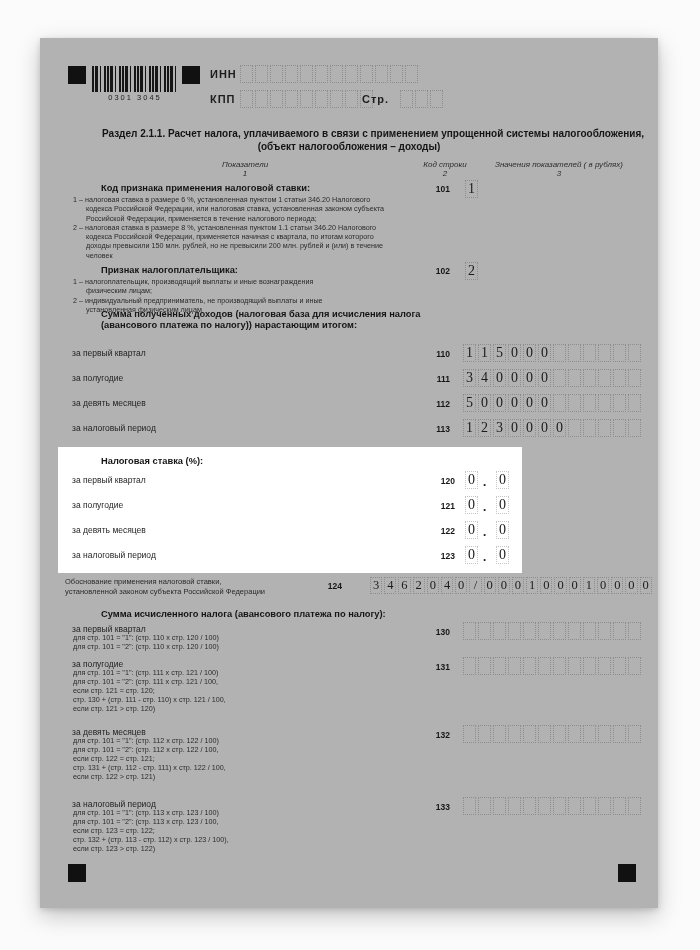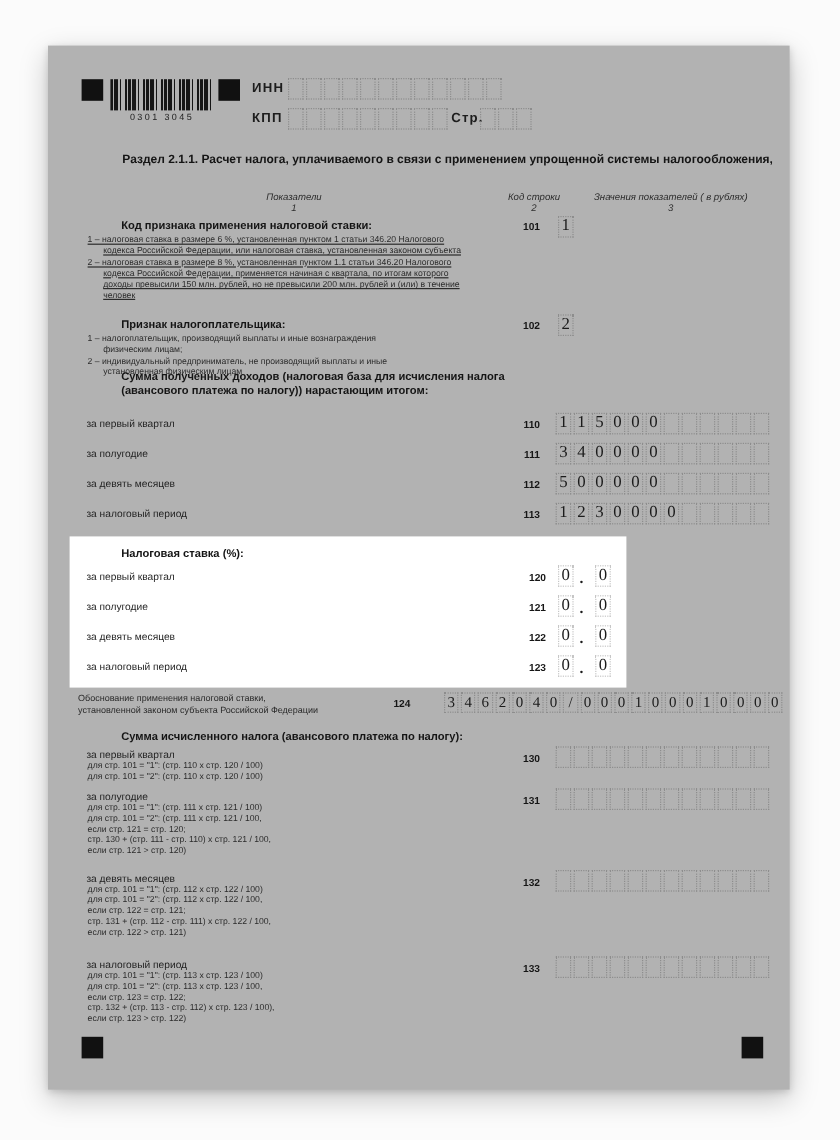--- a/index.html
+++ b/index.html
@@ -74,44 +74,46 @@
       <span class="cell"></span>
       <span class="cell"></span>
       <span class="cell"></span>
       <span class="cell"></span>
       <span class="cell"></span>
       <span class="cell"></span>
       <span class="cell"></span>
       <span class="cell"></span>
       <span class="cell"></span>
     </div>
-  <div class="abs reg-lbl" style="left:336px; top:55px;">Стр.</div>
+  <div class="abs reg-lbl" style="left:322px; top:55px;">Стр.</div>
   <div class="abs cells" style="left:360px; top:52px;">
       <span class="cell"></span>
       <span class="cell"></span>
       <span class="cell"></span>
     </div>
 
   <div class="abs title" style="left:0; top:90px;padding-left:48px;">Раздел 2.1.1. Расчет налога, уплачиваемого в связи с применением упрощенной системы налогообложения,</div>
+  <div class="abs title" style="left:0; top:103px;">(объект налогообложения – доходы)</div>
 
   <div class="abs colhead" style="left:105px; top:122px; width:200px;">Показатели</div>
   <div class="abs colhead" style="left:105px; top:131px; width:200px;">1</div>
   <div class="abs colhead" style="left:355px; top:122px; width:100px;">Код строки</div>
   <div class="abs colhead" style="left:355px; top:131px; width:100px;">2</div>
   <div class="abs colhead" style="left:420px; top:122px; width:198px;">Значения показателей ( в рублях)</div>
   <div class="abs colhead" style="left:420px; top:131px; width:198px;">3</div>
 
   <div class="abs sec" style="left:25px; top:145px;">Код признака применения налоговой ставки:</div>
   <div class="abs code" style="left:385px; top:146px;">101</div>
   <div class="abs cells" style="left:425px; top:142px;">
       <span class="cell">1</span>
     </div>
-  <div class="abs note" style="left:33px; top:157px;text-decoration:underline;">
+  <div class="abs note" style="left:33px; top:157px;">
     <div>1 – налоговая ставка в размере 6 %, установленная пунктом 1 статьи 346.20 Налогового</div>
     <div class="ind">кодекса Российской Федерации, или налоговая ставка, установленная законом субъекта</div>
+    <div class="ind">Российской Федерации, применяется в течение налогового периода;</div>
     <div>2 – налоговая ставка в размере 8 %, установленная пунктом 1.1 статьи 346.20 Налогового</div>
     <div class="ind">кодекса Российской Федерации, применяется начиная с квартала, по итогам которого</div>
     <div class="ind">доходы превысили 150 млн. рублей, но не превысили 200 млн. рублей и (или) в течение</div>
     <div class="ind">человек</div>
   </div>
 
   <div class="abs sec" style="left:25px; top:227px;">Признак налогоплательщика:</div>
   <div class="abs code" style="left:385px; top:228px;">102</div>
   <div class="abs cells" style="left:425px; top:224px;">
       <span class="cell">2</span>

